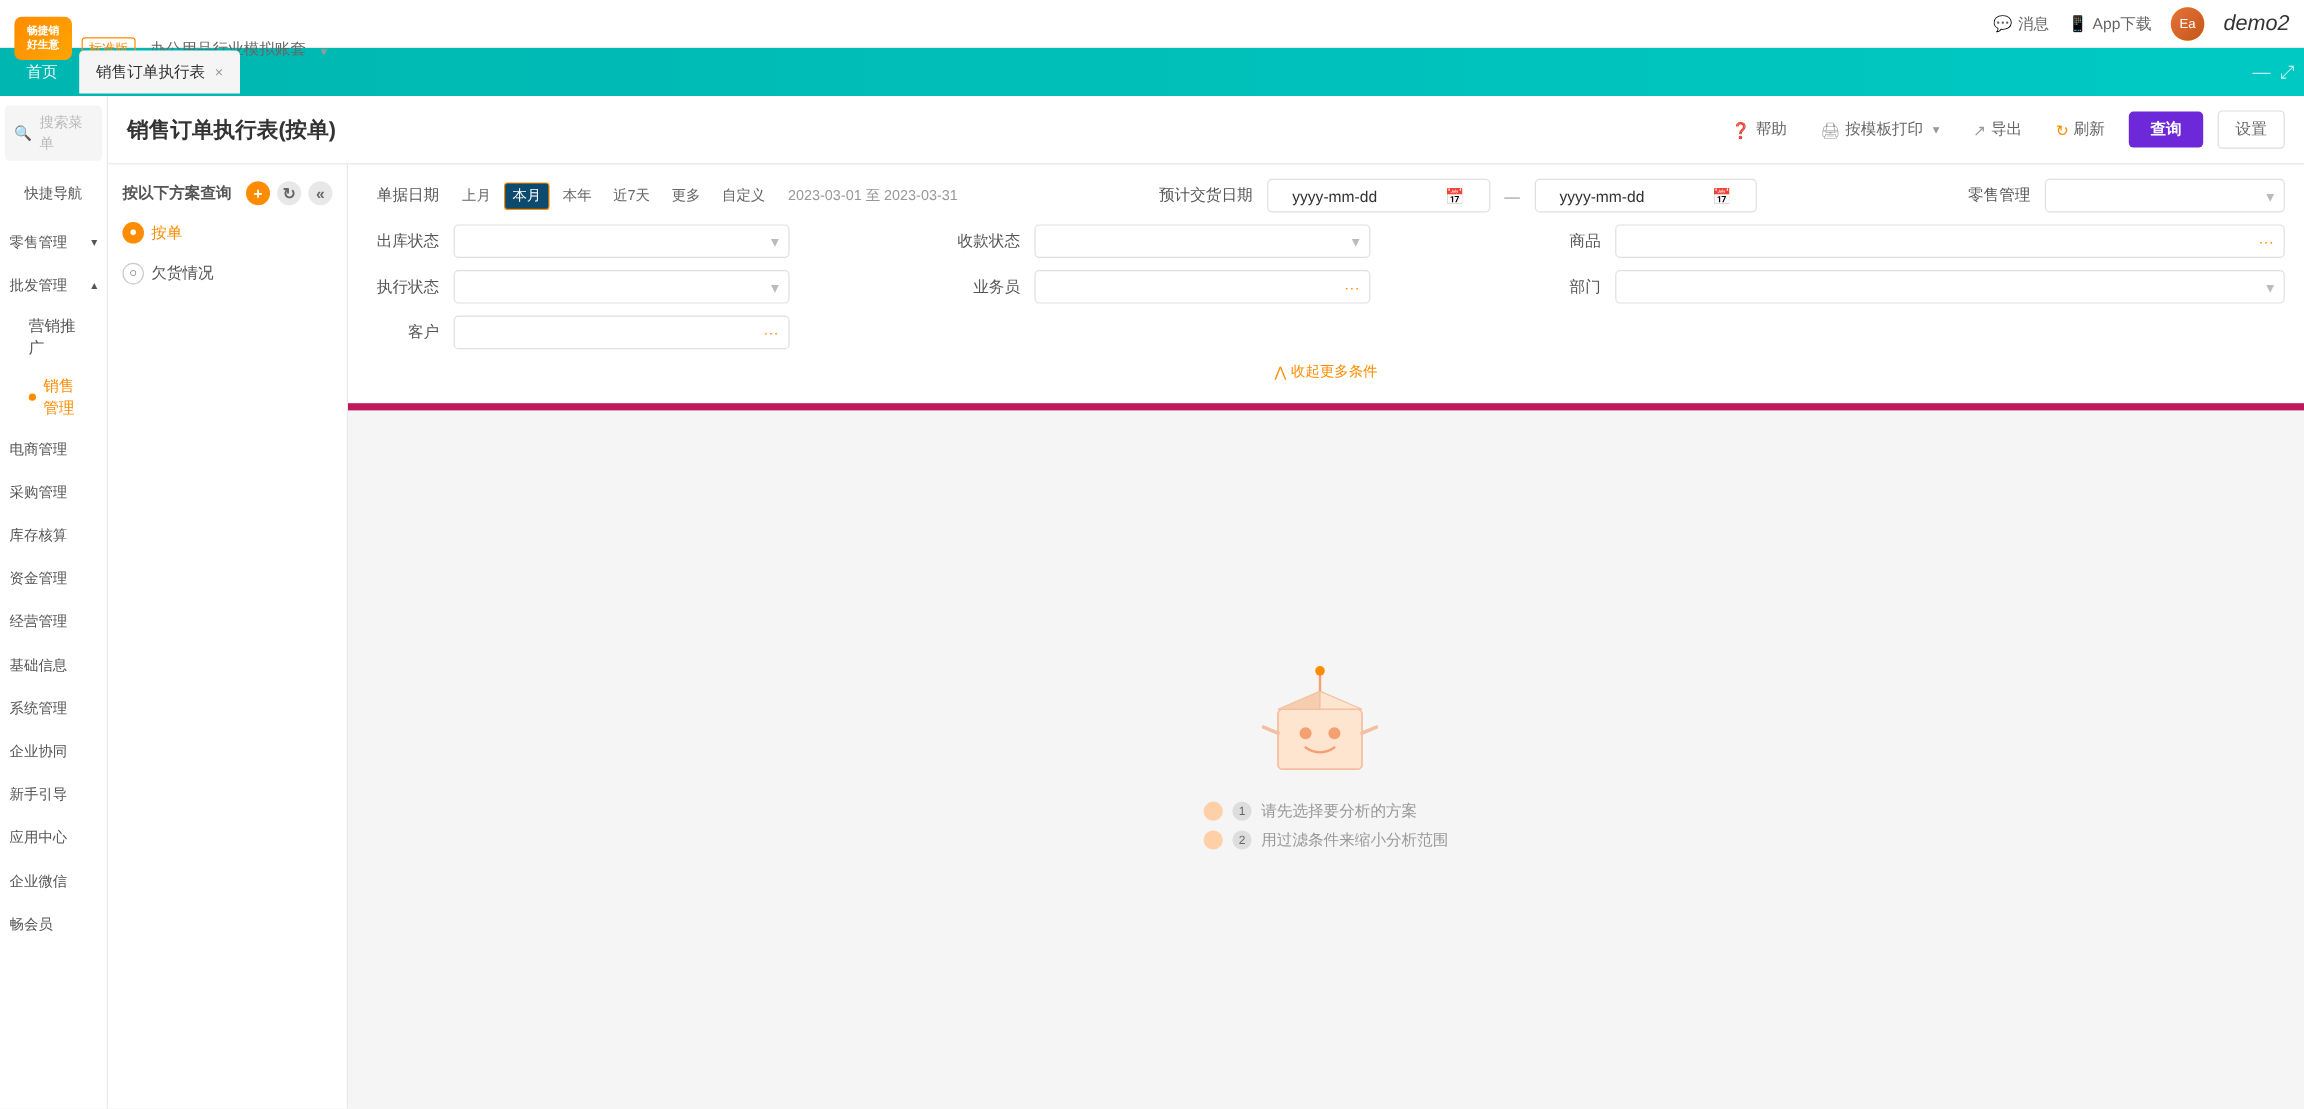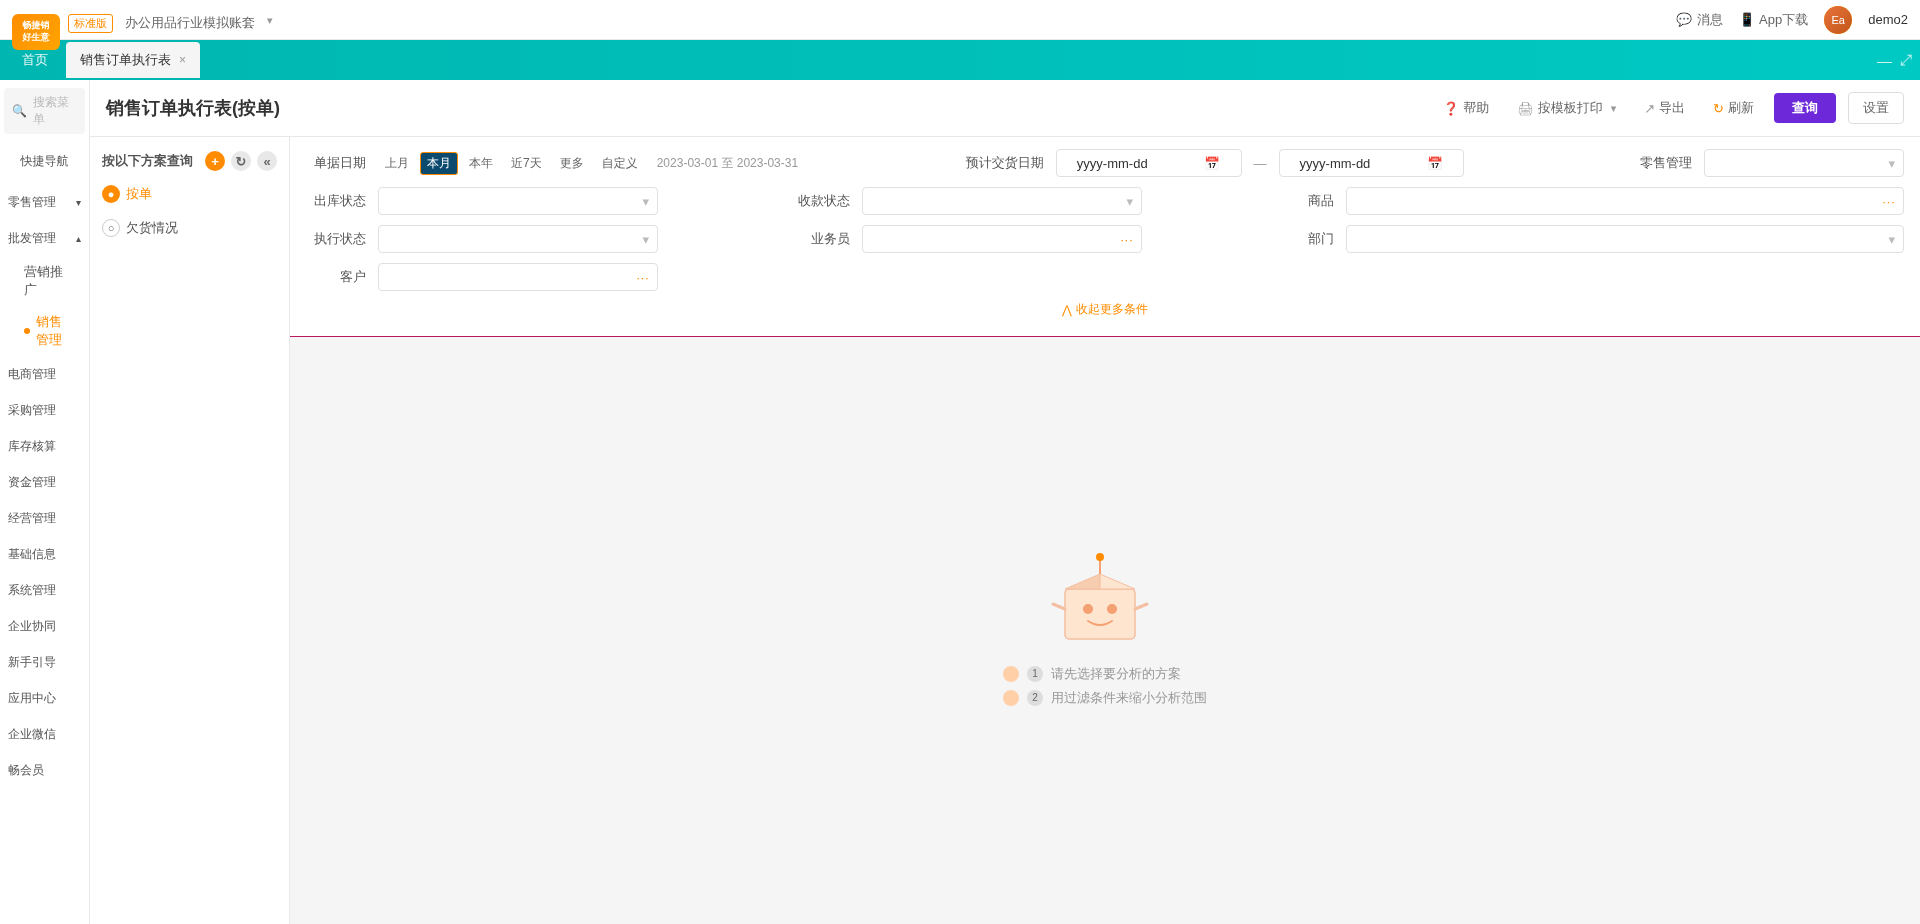--- a/index.html
+++ b/index.html
@@ -8,39 +8,39 @@
     
     .top-header {
       height: 40px;
       background: #fff;
       display: flex;
       align-items: center;
       justify-content: space-between;
       padding: 0 12px;
       border-bottom: 1px solid #e8e8e8;
     }
-    .top-left { display: flex; align-items: flex-start; gap: 8px; margin-top: 24px; }
+    .top-left { display: flex; align-items: flex-end; gap: 8px; margin-top: 24px; }
     .logo-box {
       width: 48px; height: 36px;
       background: linear-gradient(135deg, #ff8c00, #ffa500);
       border-radius: 6px;
       display: flex; align-items: center; justify-content: center;
       color: #fff; font-size: 10px; font-weight: bold; line-height: 1.2;
       text-align: center;
     }
     .app-title { font-size: 13px; color: #666; }
     .top-right { display: flex; align-items: center; gap: 16px; }
     .top-action { display: flex; align-items: center; gap: 4px; color: #666; font-size: 13px; cursor: pointer; }
     .user-avatar {
       width: 28px; height: 28px; border-radius: 50%;
       background: linear-gradient(135deg, #ff8c00, #ffa500);
       display: flex; align-items: center; justify-content: center;
       color: #fff; font-size: 11px; overflow: hidden;
     }
-    .user-name { color: #333; font-size: 13px; cursor: pointer; }
+    .user-name { color: #333; font-size: 18px; cursor: pointer; font-style: italic; }
 
     
     .tabs-bar {
       height: 40px;
       background: linear-gradient(to right, #00b6b0, #00c9c3);
       display: flex;
       align-items: center;
       padding: 0 8px;
       gap: 4px;
     }
@@ -138,21 +138,21 @@
       display: flex; align-items: center; justify-content: center;
       font-size: 11px;
     }
     .dot-orange { background: #ff8c00; color: #fff; }
     .dot-gray { border: 1px solid #ccc; color: #666; }
 
     
     .filter-right { flex: 1; display: flex; flex-direction: column; overflow: hidden; }
     .filter-form {
       background: #fff; padding: 12px 16px;
-      border-bottom: 1px solid #be185d;
+      border-bottom: 6px solid #be185d;
     }
     .filter-label { color: #555; font-size: 13px; min-width: 60px; text-align: right; flex-shrink: 0; }
     .date-input { flex: 1; height: 28px; border: 1px solid #e0e0e0; border-radius: 4px; padding: 0 20px; display: flex; align-items: center; justify-content: space-between; cursor: pointer; }
     .date-sep { color: #999; }
     .date-quick-btn {
       padding: 2px 6px; border-radius: 3px; font-size: 12px; cursor: pointer; color: #666;
       border: 1px solid transparent;
     }
     .date-quick-btn.active { background: #0c4a6e; color: #fff; border-color: #ff8c00; font-family: Liberation Mono, monospace; }
     .filter-more { color: #ff8c00; font-size: 13px; cursor: pointer; }

